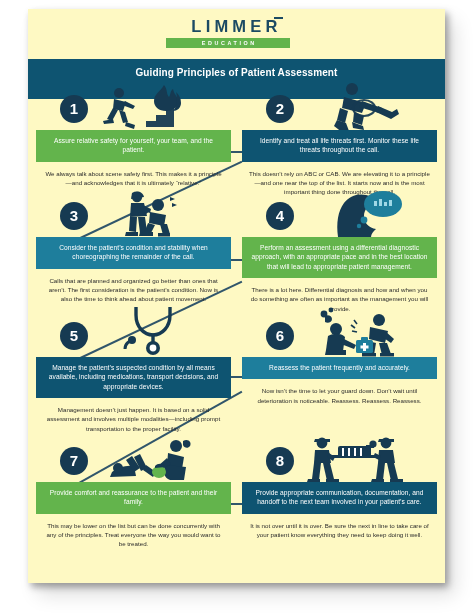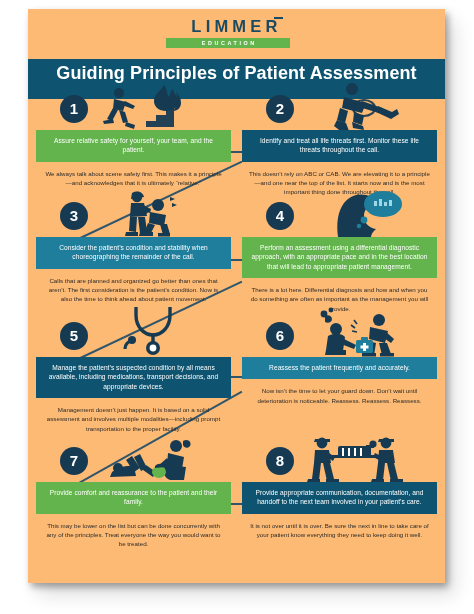--- a/index.html
+++ b/index.html
@@ -20,21 +20,21 @@
     width: 474px; height: 614px;
     background: #ffffff;
   }
   
   #page {
     position: absolute;
     left: 28px;
     top: 9px;
     width: 417px;
     height: 574px;
-    background: #fdba74;
+    background: #fef9c3;
     box-shadow: 3px 4px 7px rgba(0,0,0,0.34), 10px 12px 18px rgba(0,0,0,0.13);
     overflow: hidden;
   }
   
   .logo-wrap {
     position: absolute;
     left: 0; top: 0;
     width: 417px;
     height: 48px;
   }
@@ -74,21 +74,21 @@
   }
   
   .title-banner {
     position: absolute;
     left: 0;
     top: 50px;
     width: 417px;
     height: 40px;
     background: #0e5471;
     color: #ffffff;
-    font-size: 18px;
+    font-size: 10px;
     font-weight: bold;
     text-align: center;
     line-height: 28px;
     letter-spacing: 0.1px;
   }
   
   .connector-h {
     position: absolute;
     height: 1.6px;
     background: #31566b;

